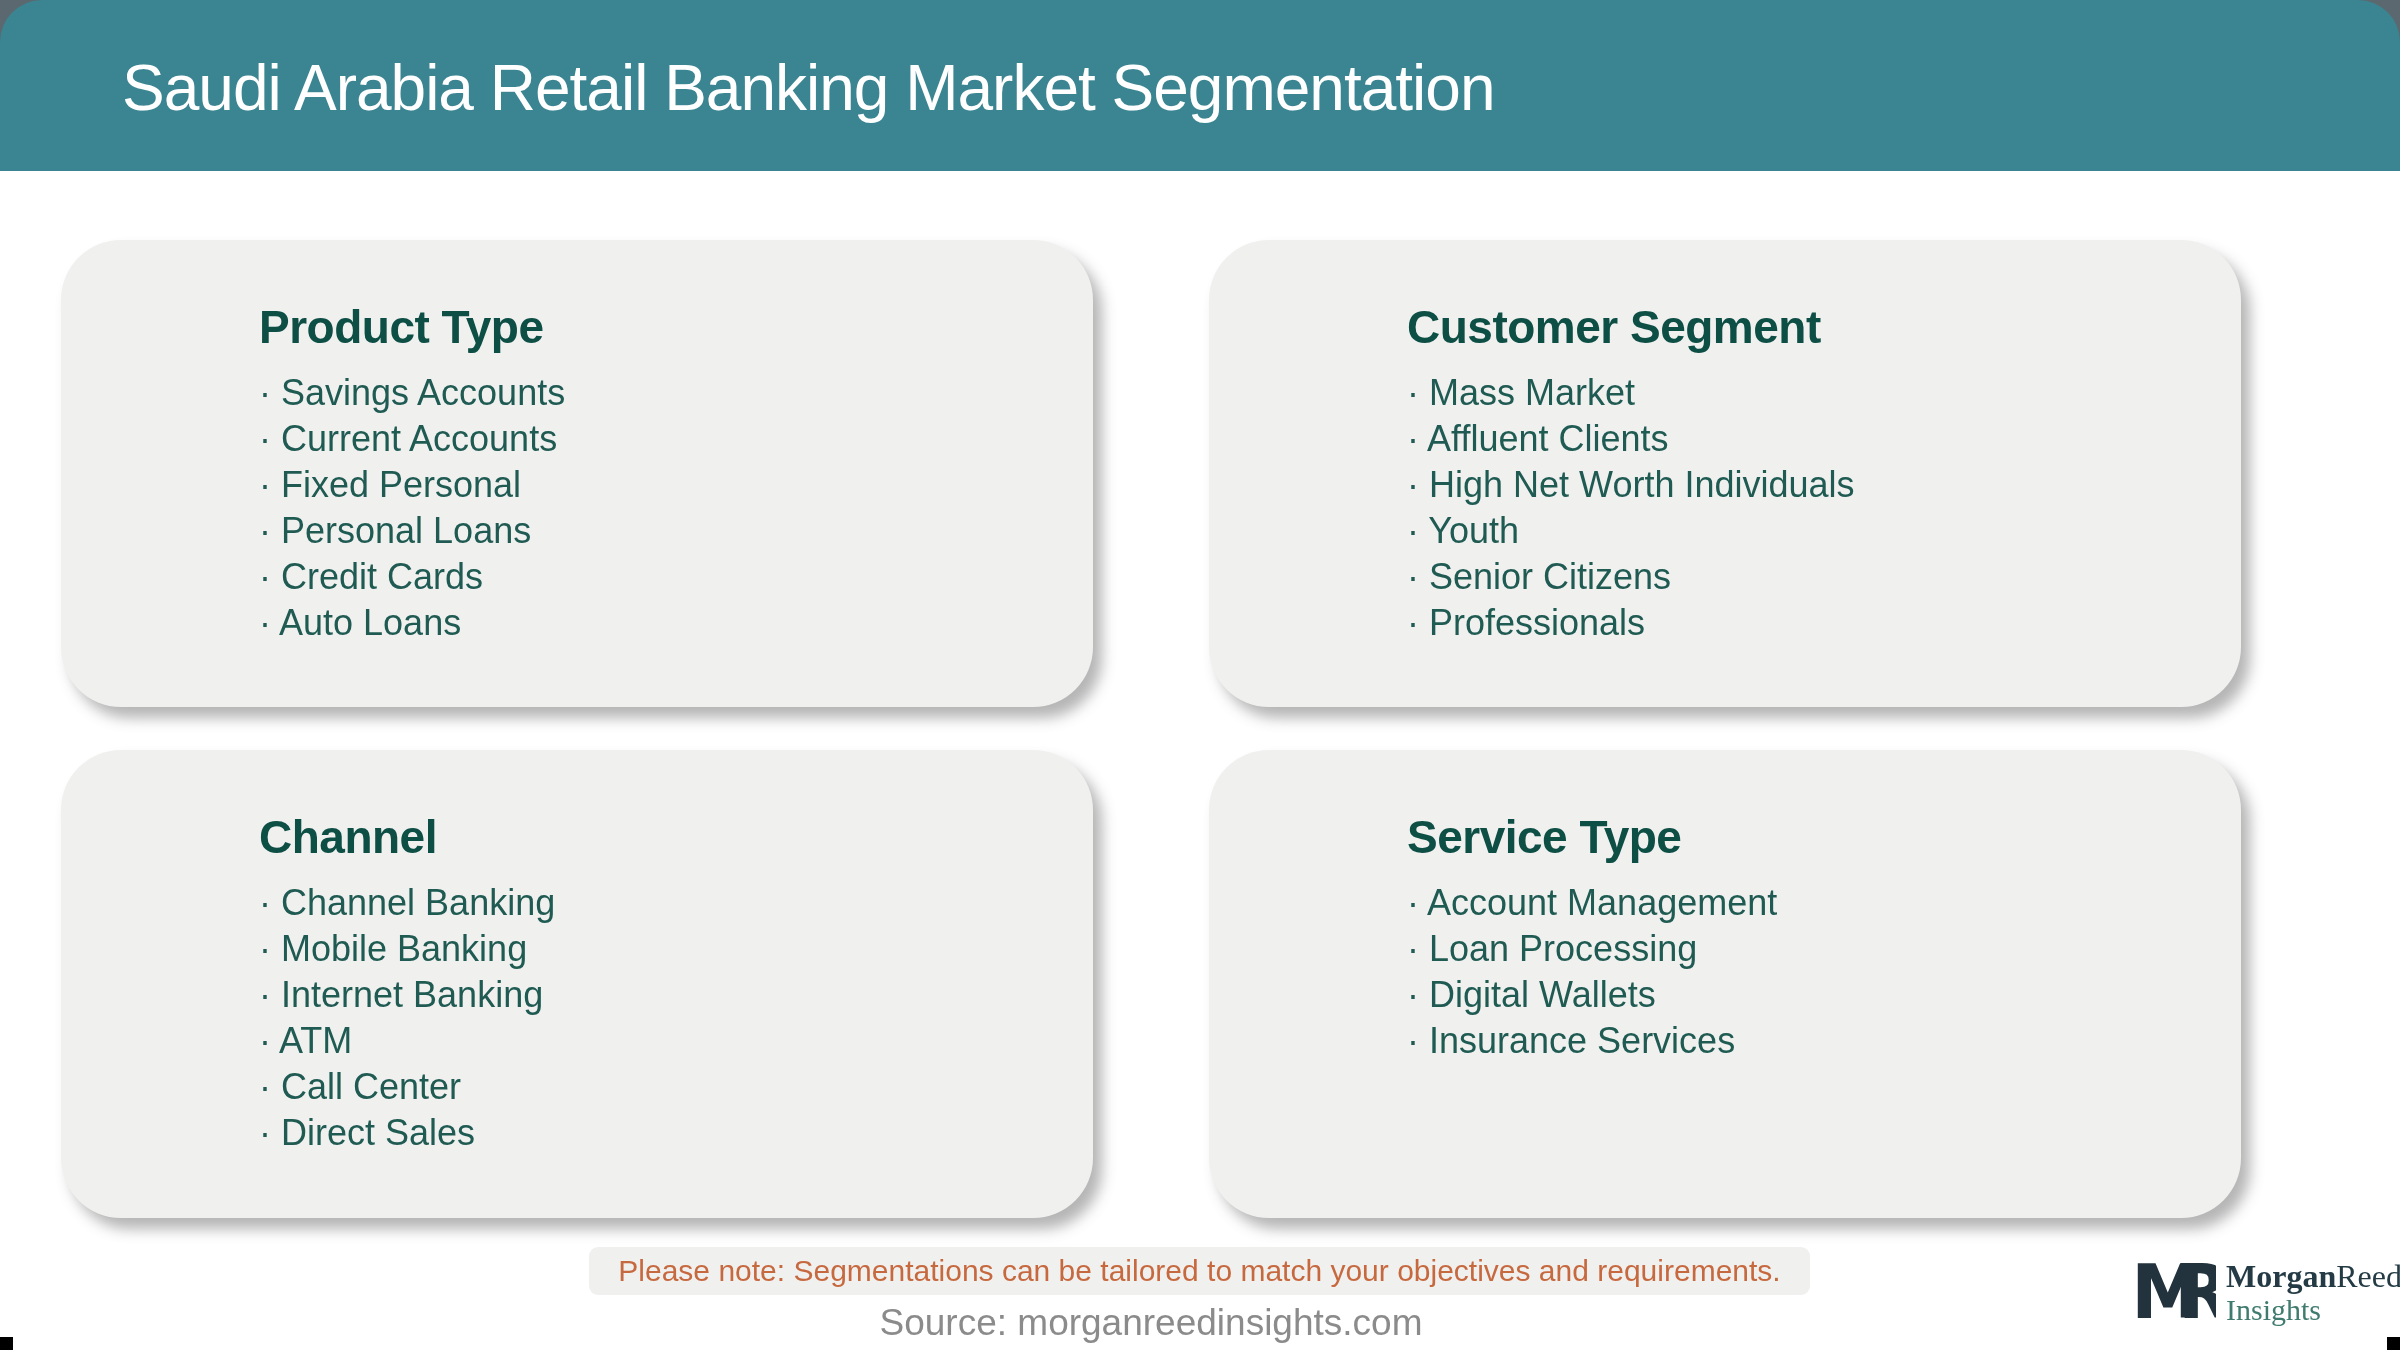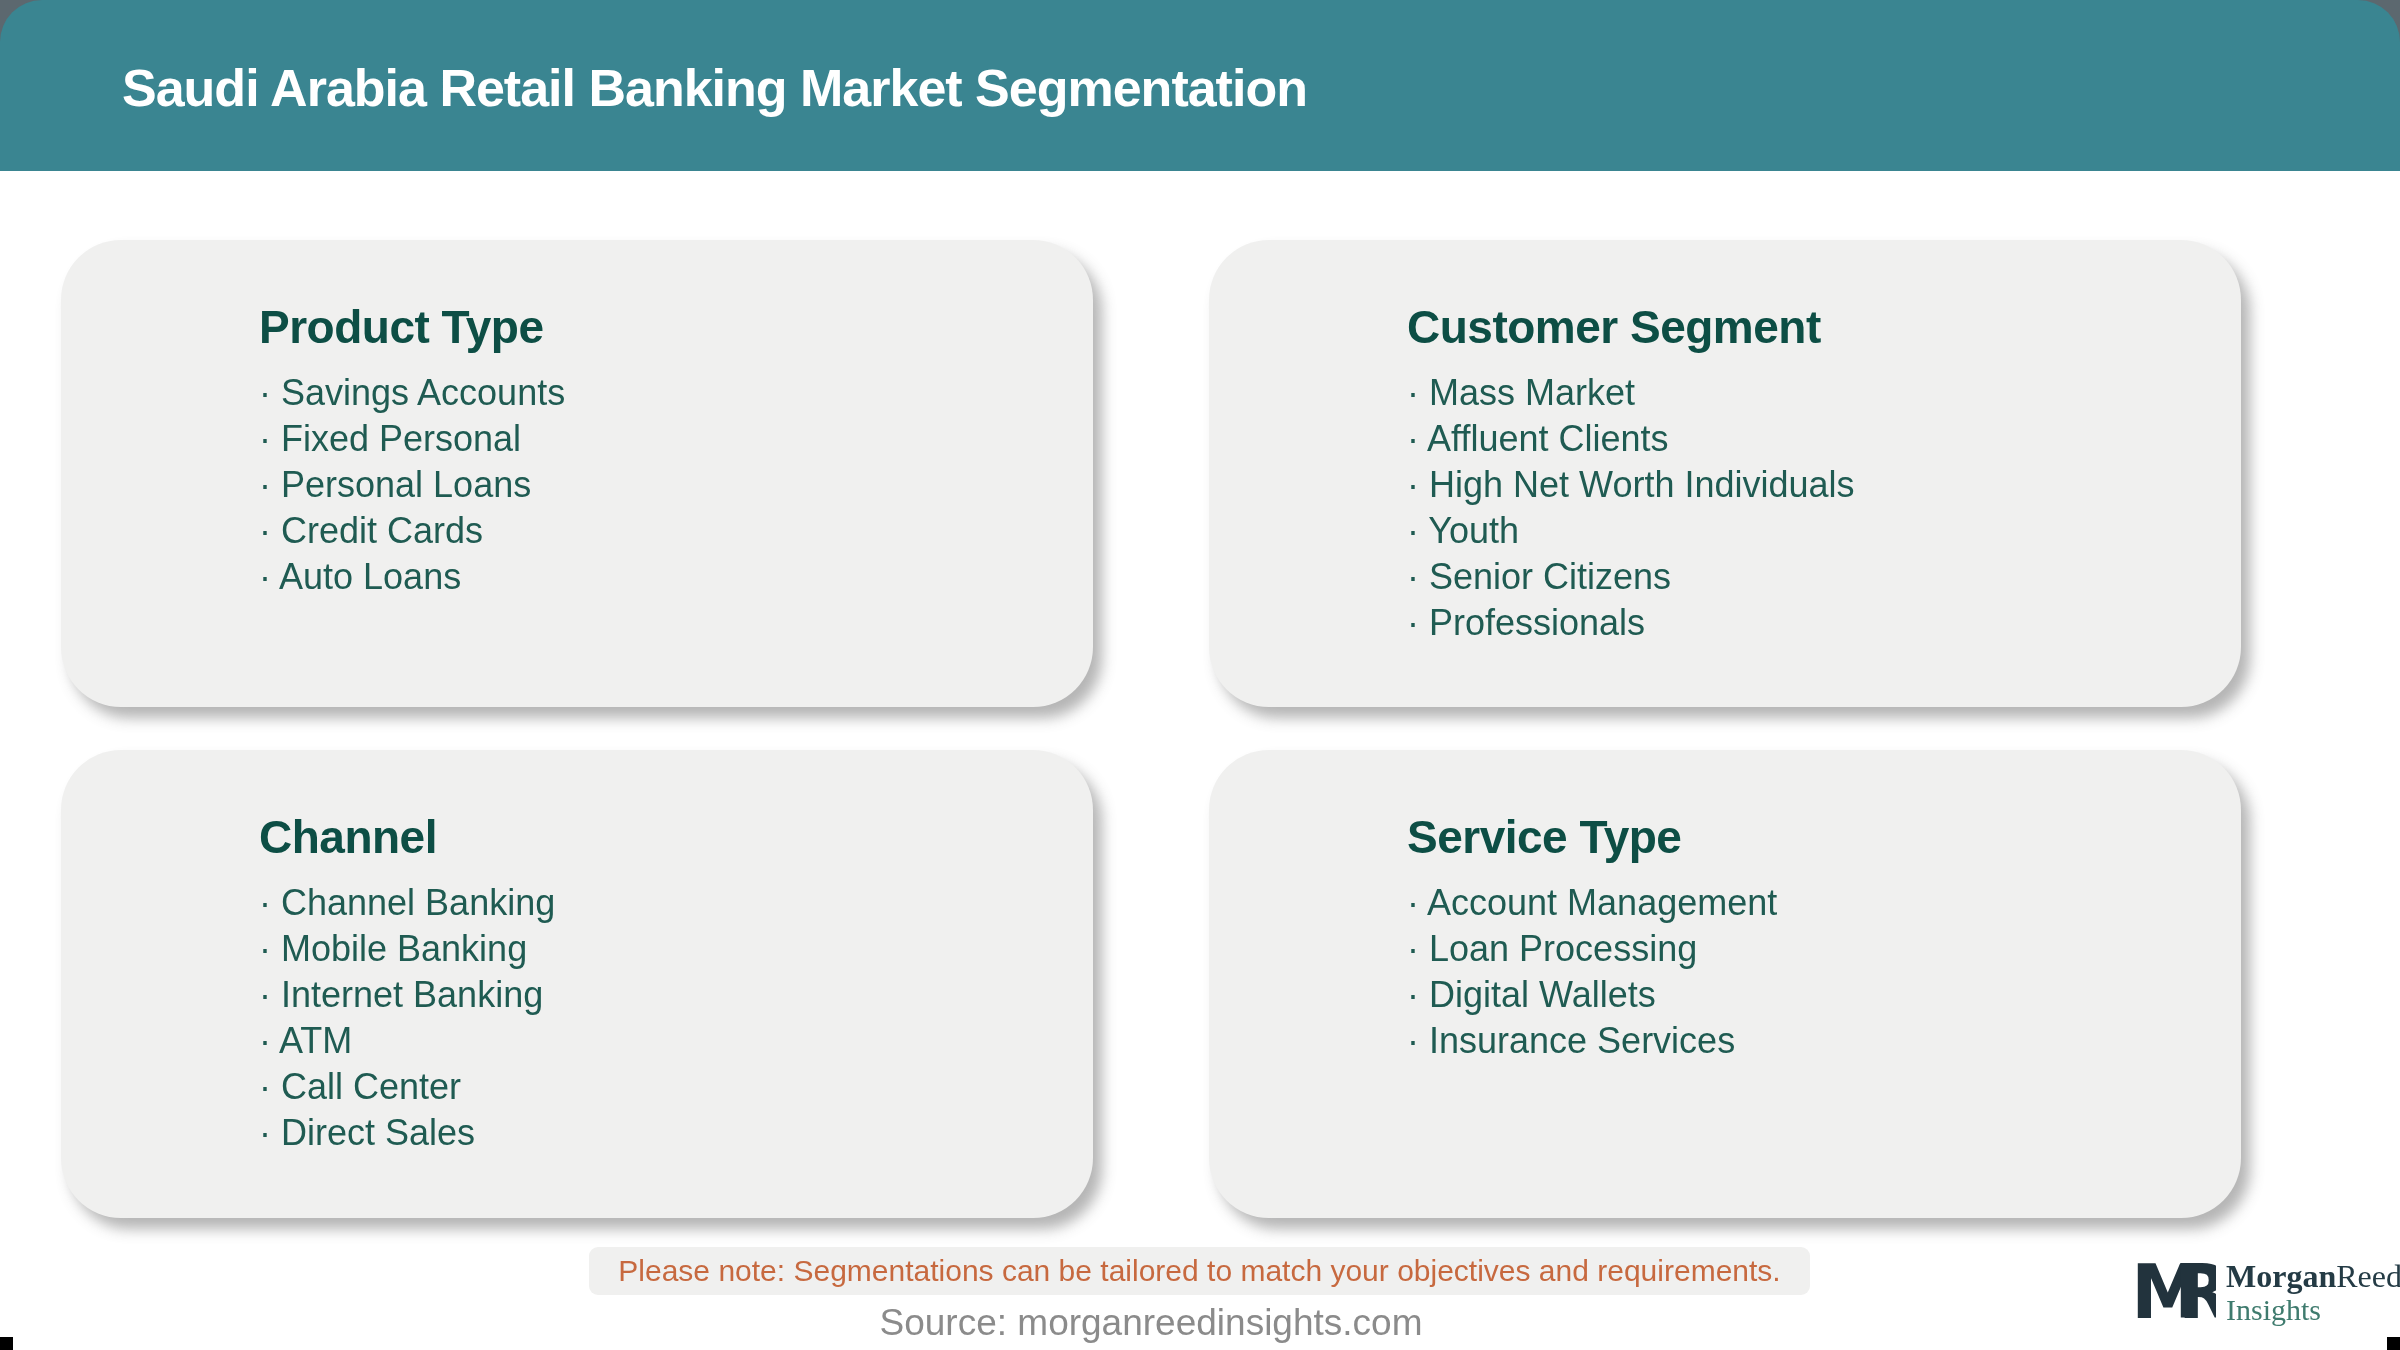--- a/index.html
+++ b/index.html
@@ -15,21 +15,21 @@
     background:#5c686f;
   }
   .header{
     position:absolute;left:0;top:0;width:2400px;height:171px;
     background:#3a8591;
     border-radius:42px 42px 0 0;
     display:flex;align-items:center;
   }
   .header h1{
     margin:4px 0 0 122px;
-    font-size:52px;font-weight:bold;letter-spacing:-1px;
+    font-size:64px;font-weight:normal;letter-spacing:-1px;
     color:#ffffff;
   }
 
   .card{
     position:absolute;width:1032px;height:467px;
     background:#f0f0ef;border-radius:60px;
     box-shadow:9px 11px 14px rgba(90,90,90,0.45);
     box-sizing:border-box;
     padding:60px 40px 0 198px;
   }
@@ -87,20 +87,21 @@
 <div class="header-backdrop"></div>
 
 <header class="header">
   <h1>Saudi Arabia Retail Banking Market Segmentation</h1>
 </header>
 
 <section class="card c1">
   <h2>Product Type</h2>
   <ul>
       <li>Savings Accounts</li>
+      <li>Current Accounts</li>
       <li>Fixed Personal</li>
       <li>Personal Loans</li>
       <li>Credit Cards</li>
       <li>Auto Loans</li>
     </ul>
 </section>
 
 <section class="card c2">
   <h2>Customer Segment</h2>
   <ul>

